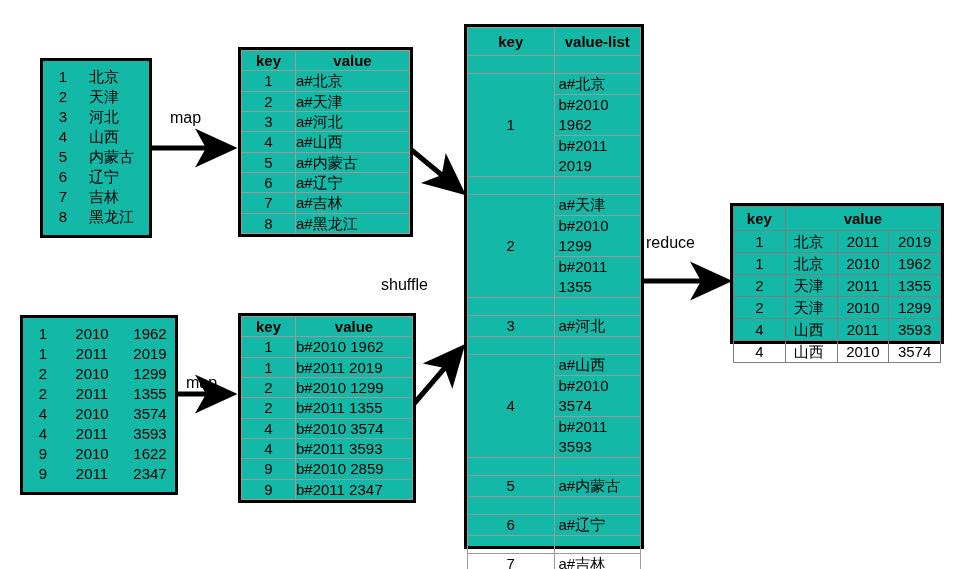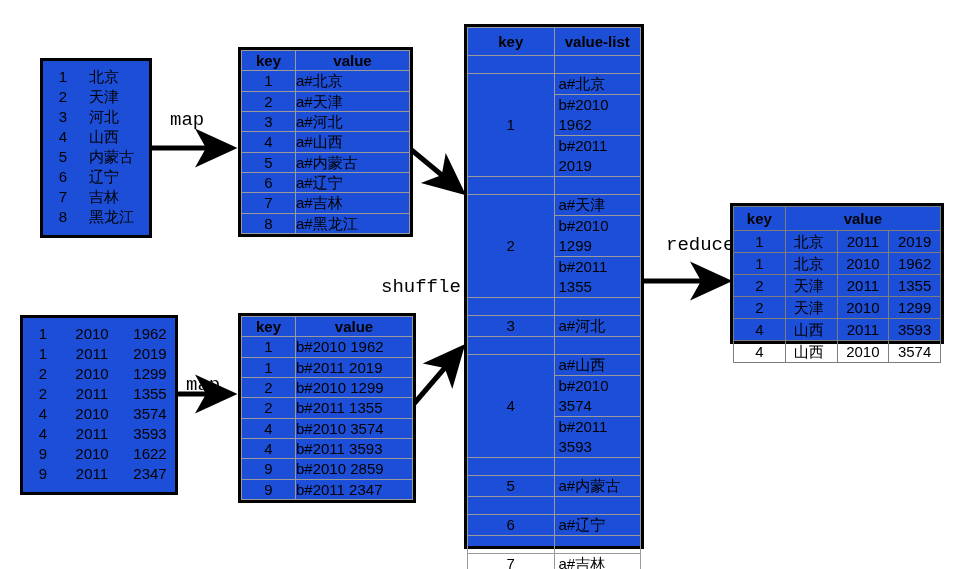--- a/index.html
+++ b/index.html
@@ -14,21 +14,21 @@
     font-family: "Liberation Sans", "DejaVu Sans", sans-serif;
     color: #000000;
     overflow: hidden;
   }
 
   
   .box {
     position: absolute;
     box-sizing: border-box;
     border: 3px solid #000000;
-    background: #1d4ed8;
+    background: #14b8a6;
   }
 
   
   .listbox { padding: 6px 0 6px 0; }
   .listrow {
     display: flex;
     align-items: baseline;
     height: 20px;
     line-height: 20px;
     font-size: 15px;
@@ -111,23 +111,22 @@
   }
   .rgrid th { font-weight: bold; text-align: center; height: 23px; line-height: 23px; }
   .rgrid td.rk { text-align: center; width: 50px; }
   .rgrid td.rn { text-align: left; padding-left: 8px; width: 54px; }
   .rgrid td.ry { text-align: center; width: 60px; }
   .rgrid td.rv { text-align: center; }
 
   
   .label {
     position: absolute;
-    font-size: 19px;
+    font-size: 16px;
     white-space: nowrap;
-    font-family: Liberation Mono, monospace;
   }
 
   
   #arrows {
     position: absolute;
     left: 0; top: 0;
     width: 976px; height: 569px;
     pointer-events: none;
   }
 </style>
@@ -158,21 +157,21 @@
   </g>
 
   <g>
     <line x1="644" y1="281" x2="726" y2="281" stroke="#000" stroke-width="5" marker-end="url(#ah)"></line>
   </g>
 </svg>
 
 <div class="label" style="left:170px; top:109px;">map</div>
 <div class="label" style="left:186px; top:374px;">map</div>
 <div class="label" style="left:381px; top:276px;">shuffle</div>
-<div class="label" style="left:646px; top:234px;margin-left:20px;">reduce</div>
+<div class="label" style="left:646px; top:234px;">reduce</div>
 
 <div class="box listbox" style="left:40px; top:58px; width:112px; height:180px;">
   <div class="listrow">
     <span class="c-idx">1</span>
     <span class="c-name">北京</span>
   </div>
   <div class="listrow">
     <span class="c-idx">2</span>
     <span class="c-name">天津</span>
   </div>

